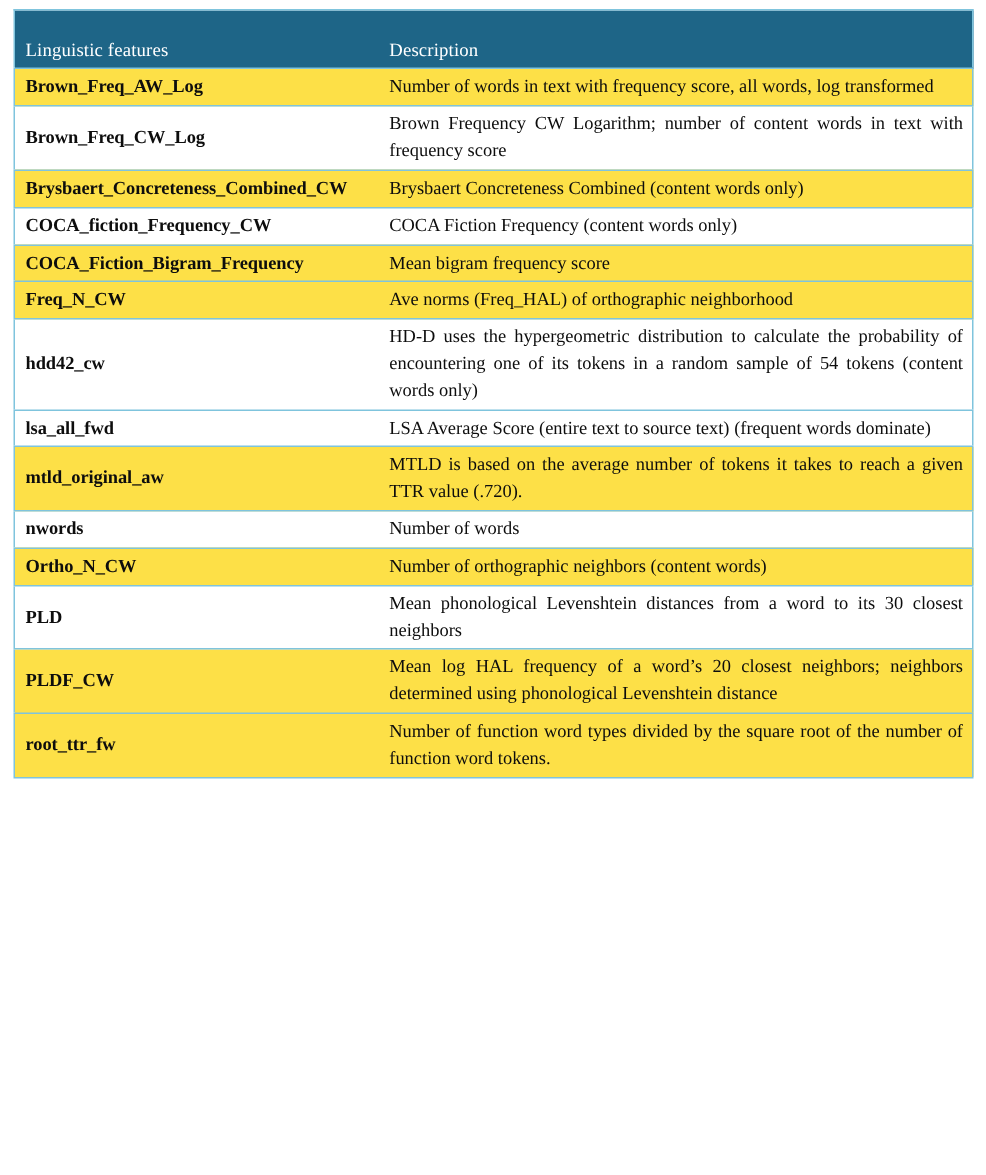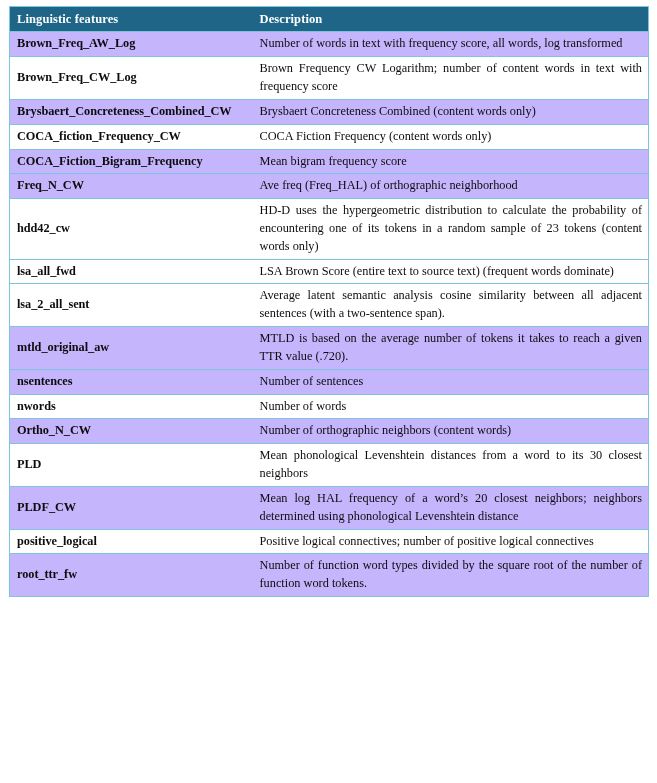--- a/index.html
+++ b/index.html
@@ -23,32 +23,32 @@
     table-layout: fixed;
     width: 639px;
     border: 1px solid #7fc4dd;
   }
   table.features-table col.col-feature { width: 244px; }
   table.features-table col.col-desc { width: 395px; }
 
   thead th {
     background: #1e6587;
     color: #ffffff;
-    font-weight: bold;
+    font-weight: normal;
     font-size: 12.5px;
     text-align: left;
-    padding: 5px 7px 5px 7px;
+    padding: 19px 7px 5px 7px;
     border: none;
     line-height: 1.15;
     letter-spacing: 0.1px;
   }
   thead th.th-desc { padding-left: 6px; }
 
   tbody tr { background: #ffffff; }
-  tbody tr.shaded { background: #c4b5fd; }
+  tbody tr.shaded { background: #fde047; }
 
   tbody td {
     border-top: 1px solid #7fc4dd;
     border-bottom: 1px solid #7fc4dd;
     vertical-align: middle;
     font-size: 12.3px;
     line-height: 1.45;
     color: #0d0d0d;
   }
   tbody td.cell-feature {
@@ -107,51 +107,39 @@
         </tr>
         <tr class="shaded">
           <td class="cell-feature">COCA_Fiction_Bigram_Frequency</td>
           <td class="cell-desc">
             <span>Mean bigram frequency score</span>
           </td>
         </tr>
         <tr class="shaded">
           <td class="cell-feature">Freq_N_CW</td>
           <td class="cell-desc">
-            <span>Ave freq (Freq_HAL) of orthographic neighborhood</span>
+            <span>Ave norms (Freq_HAL) of orthographic neighborhood</span>
           </td>
         </tr>
         <tr>
           <td class="cell-feature">hdd42_cw</td>
           <td class="cell-desc">
-            <span>HD-D uses the hypergeometric distribution to calculate the probability of encountering one of its tokens in a random sample of 23 tokens (content words only)</span>
+            <span>HD-D uses the hypergeometric distribution to calculate the probability of encountering one of its tokens in a random sample of 54 tokens (content words only)</span>
           </td>
         </tr>
         <tr>
           <td class="cell-feature">lsa_all_fwd</td>
           <td class="cell-desc">
-            <span>LSA Brown Score (entire text to source text) (frequent words dominate)</span>
-          </td>
-        </tr>
-        <tr>
-          <td class="cell-feature">lsa_2_all_sent</td>
-          <td class="cell-desc">
-            <span>Average latent semantic analysis cosine similarity between all adjacent sentences (with a two-sentence span).</span>
+            <span>LSA Average Score (entire text to source text) (frequent words dominate)</span>
           </td>
         </tr>
         <tr class="shaded">
           <td class="cell-feature">mtld_original_aw</td>
           <td class="cell-desc">
             <span>MTLD is based on the average number of tokens it takes to reach a given TTR value (.720).</span>
-          </td>
-        </tr>
-        <tr class="shaded">
-          <td class="cell-feature">nsentences</td>
-          <td class="cell-desc">
-            <span>Number of sentences</span>
           </td>
         </tr>
         <tr>
           <td class="cell-feature">nwords</td>
           <td class="cell-desc">
             <span>Number of words</span>
           </td>
         </tr>
         <tr class="shaded">
           <td class="cell-feature">Ortho_N_CW</td>
@@ -164,26 +152,20 @@
           <td class="cell-desc">
             <span>Mean phonological Levenshtein distances from a word to its 30 closest neighbors</span>
           </td>
         </tr>
         <tr class="shaded">
           <td class="cell-feature">PLDF_CW</td>
           <td class="cell-desc">
             <span>Mean log HAL frequency of a word’s 20 closest neighbors; neighbors determined using phonological Levenshtein distance</span>
           </td>
         </tr>
-        <tr>
-          <td class="cell-feature">positive_logical</td>
-          <td class="cell-desc">
-            <span>Positive logical connectives; number of positive logical connectives</span>
-          </td>
-        </tr>
         <tr class="shaded">
           <td class="cell-feature">root_ttr_fw</td>
           <td class="cell-desc">
             <span>Number of function word types divided by the square root of the number of function word tokens.</span>
           </td>
         </tr>
       </tbody>
   </table>
 </div>
 

